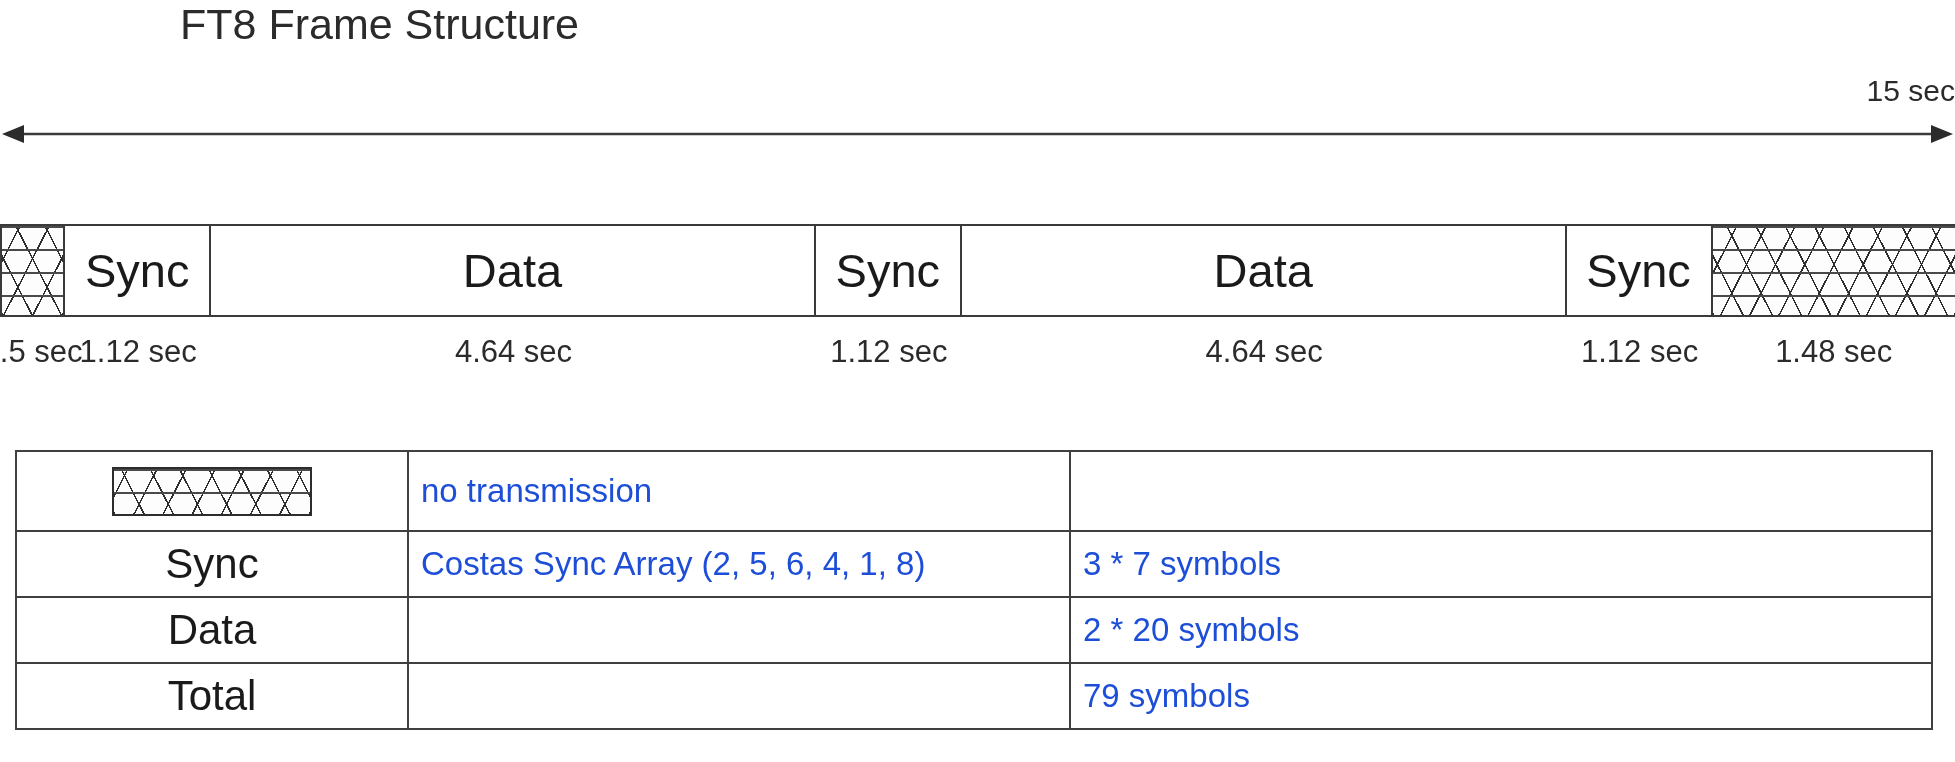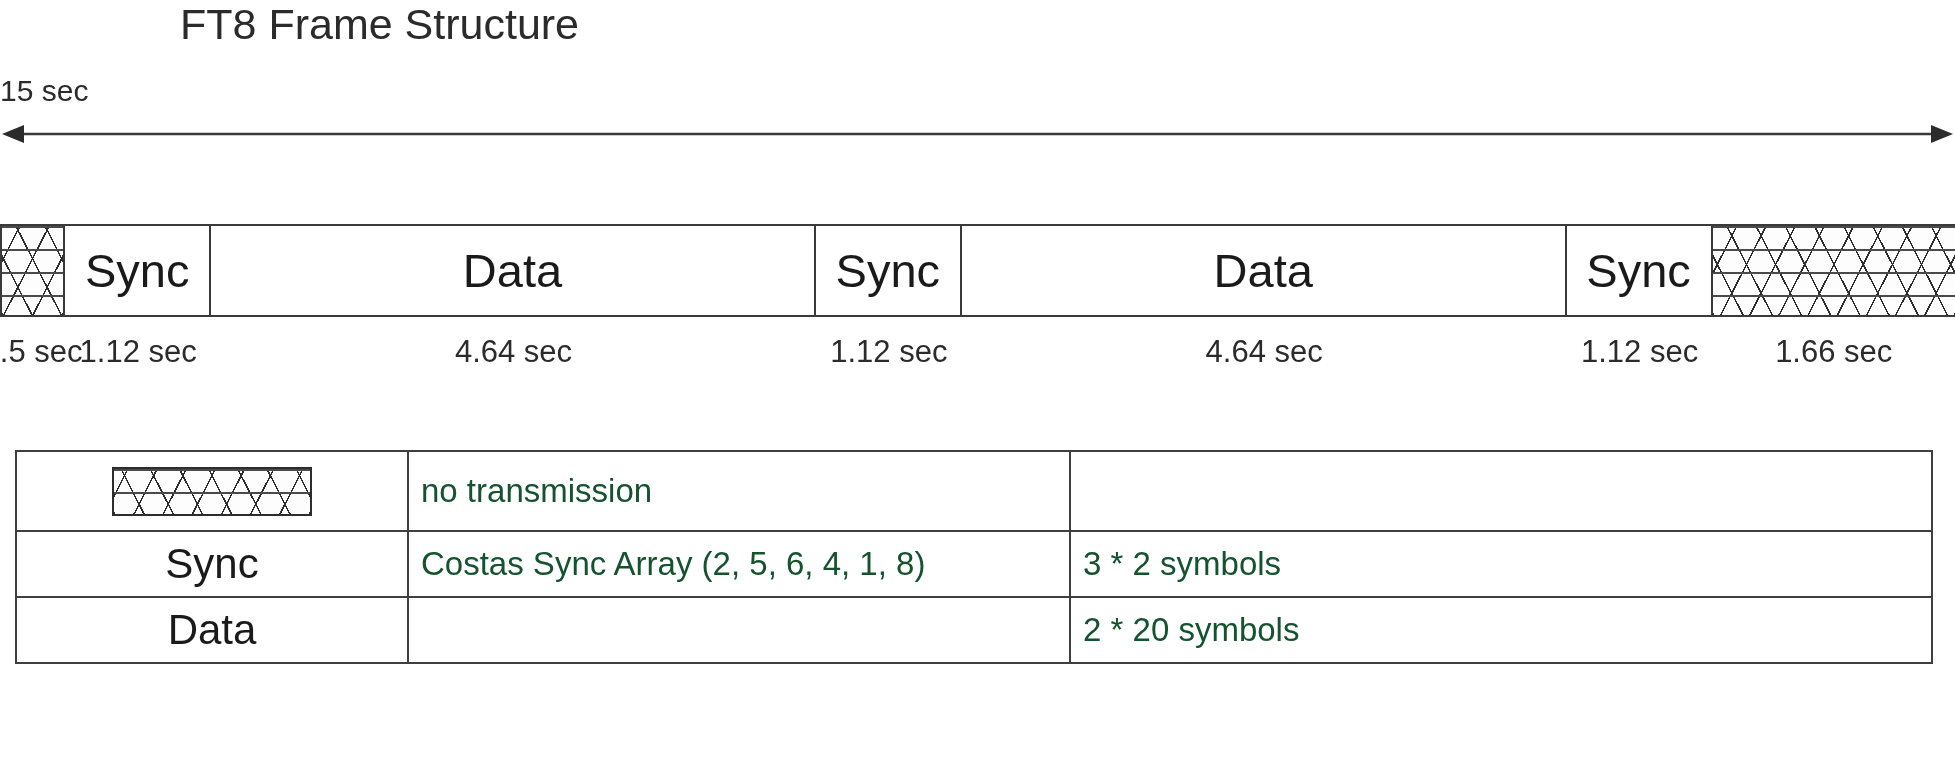--- a/index.html
+++ b/index.html
@@ -33,21 +33,21 @@
     position: absolute;
     left: 0px;
     top: 72px;
     width: 1955px;
   }
   #duration-label {
     position: absolute;
     left: 0;
     top: 0;
     width: 1955px;
-    text-align: left;
+    text-align: right;
     font-size: 30px;
     line-height: 38px;
     color: #2b2b2b;
   }
   #duration-arrow {
     position: absolute;
     left: 0;
     top: 50px;
     width: 1955px;
     height: 24px;
@@ -134,21 +134,21 @@
 
   .key-text {
     font-size: 42px;
     line-height: 48px;
     color: #1a1a1a;
     text-align: center;
   }
   .desc-text, .count-text {
     font-size: 33px;
     line-height: 42px;
-    color: #14532d;
+    color: #1d4ed8;
     padding-left: 12px;
     white-space: nowrap;
   }
   #legend-table tr:first-child td { height: 78px; }
 
   .key-swatch {
     width: 200px;
     height: 49px;
     margin: 0 auto;
     box-sizing: border-box;
@@ -193,21 +193,21 @@
     </div>
   </div>
 
 <div id="time-labels">
     <div class="time-label" style="width: 3.33333%;">0.5 sec</div>
     <div class="time-label" style="width: 7.46667%;">1.12 sec</div>
     <div class="time-label" style="width: 30.9333%;">4.64 sec</div>
     <div class="time-label" style="width: 7.46667%;">1.12 sec</div>
     <div class="time-label" style="width: 30.9333%;">4.64 sec</div>
     <div class="time-label" style="width: 7.46667%;">1.12 sec</div>
-    <div class="time-label" style="width: 12.4%;">1.66 sec</div>
+    <div class="time-label" style="width: 12.4%;">1.48 sec</div>
   </div>
 
 <table id="legend-table">
   <tbody>
       <tr>
         <td class="col-key">
           <div class="key-swatch hatch"></div>
         </td>
         <td class="col-desc">
           <div class="desc-text">no transmission</div>
@@ -217,28 +217,39 @@
         </td>
       </tr>
       <tr>
         <td class="col-key">
           <div class="key-text">Sync</div>
         </td>
         <td class="col-desc">
           <div class="desc-text">Costas Sync Array (2, 5, 6, 4, 1, 8)</div>
         </td>
         <td class="col-count">
-          <div class="count-text">3 * 2 symbols</div>
+          <div class="count-text">3 * 7 symbols</div>
         </td>
       </tr>
       <tr>
         <td class="col-key">
           <div class="key-text">Data</div>
         </td>
         <td class="col-desc">
           <div class="desc-text"></div>
         </td>
         <td class="col-count">
           <div class="count-text">2 * 20 symbols</div>
+        </td>
+      </tr>
+      <tr>
+        <td class="col-key">
+          <div class="key-text">Total</div>
+        </td>
+        <td class="col-desc">
+          <div class="desc-text"></div>
+        </td>
+        <td class="col-count">
+          <div class="count-text">79 symbols</div>
         </td>
       </tr>
     </tbody>
 </table>
 
 </body></html>

